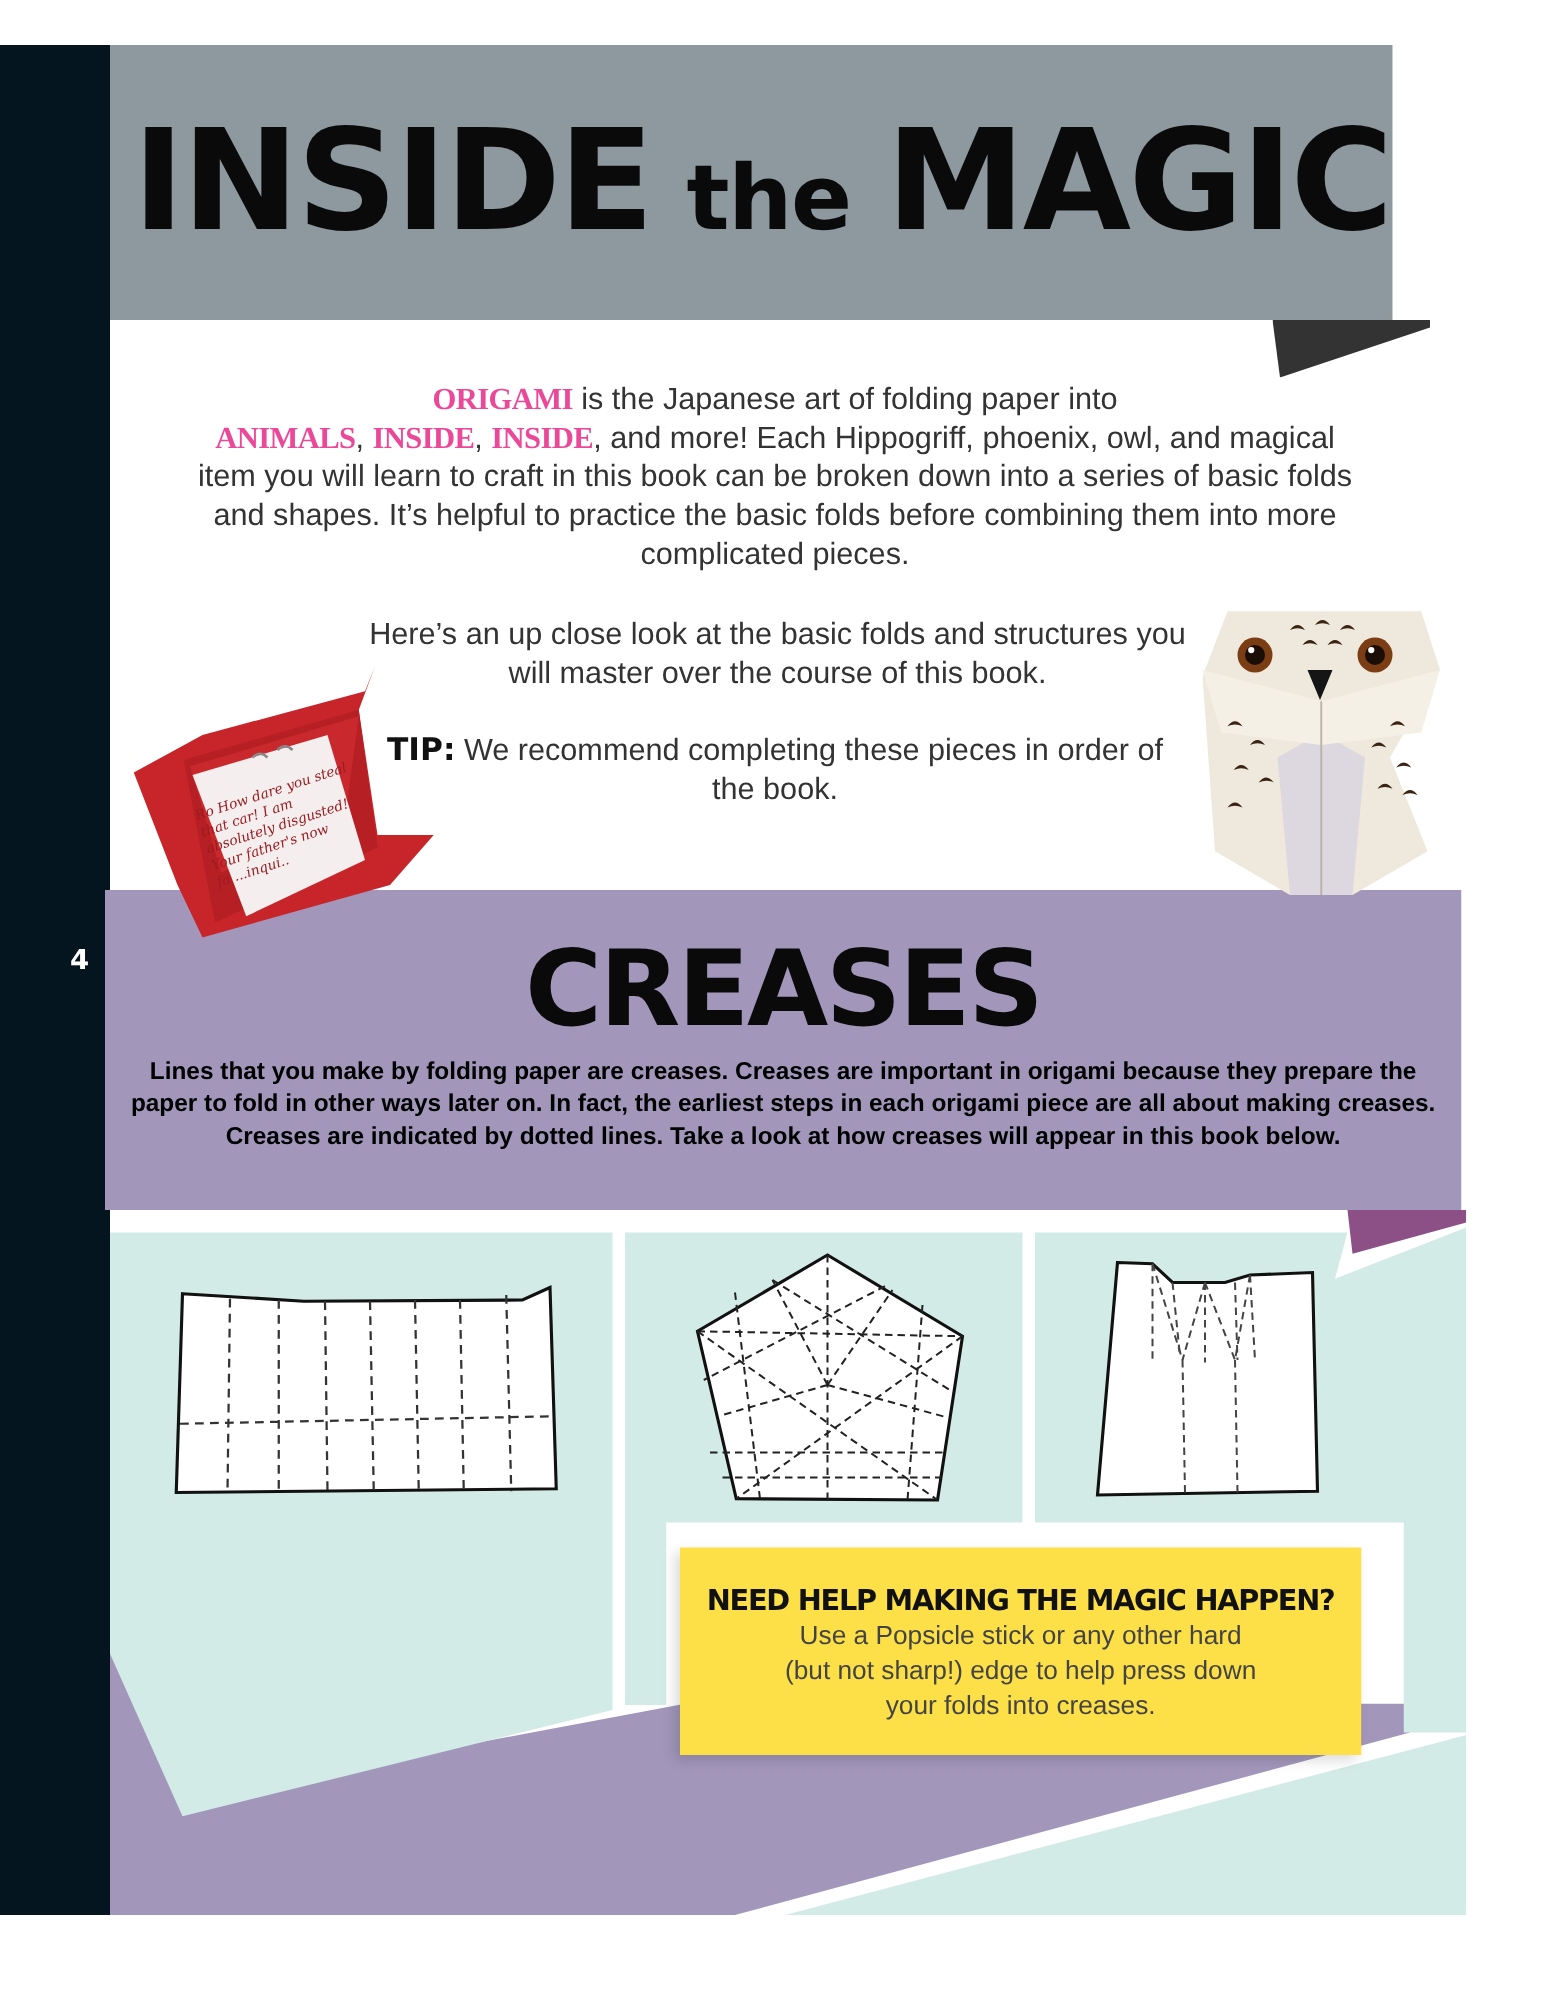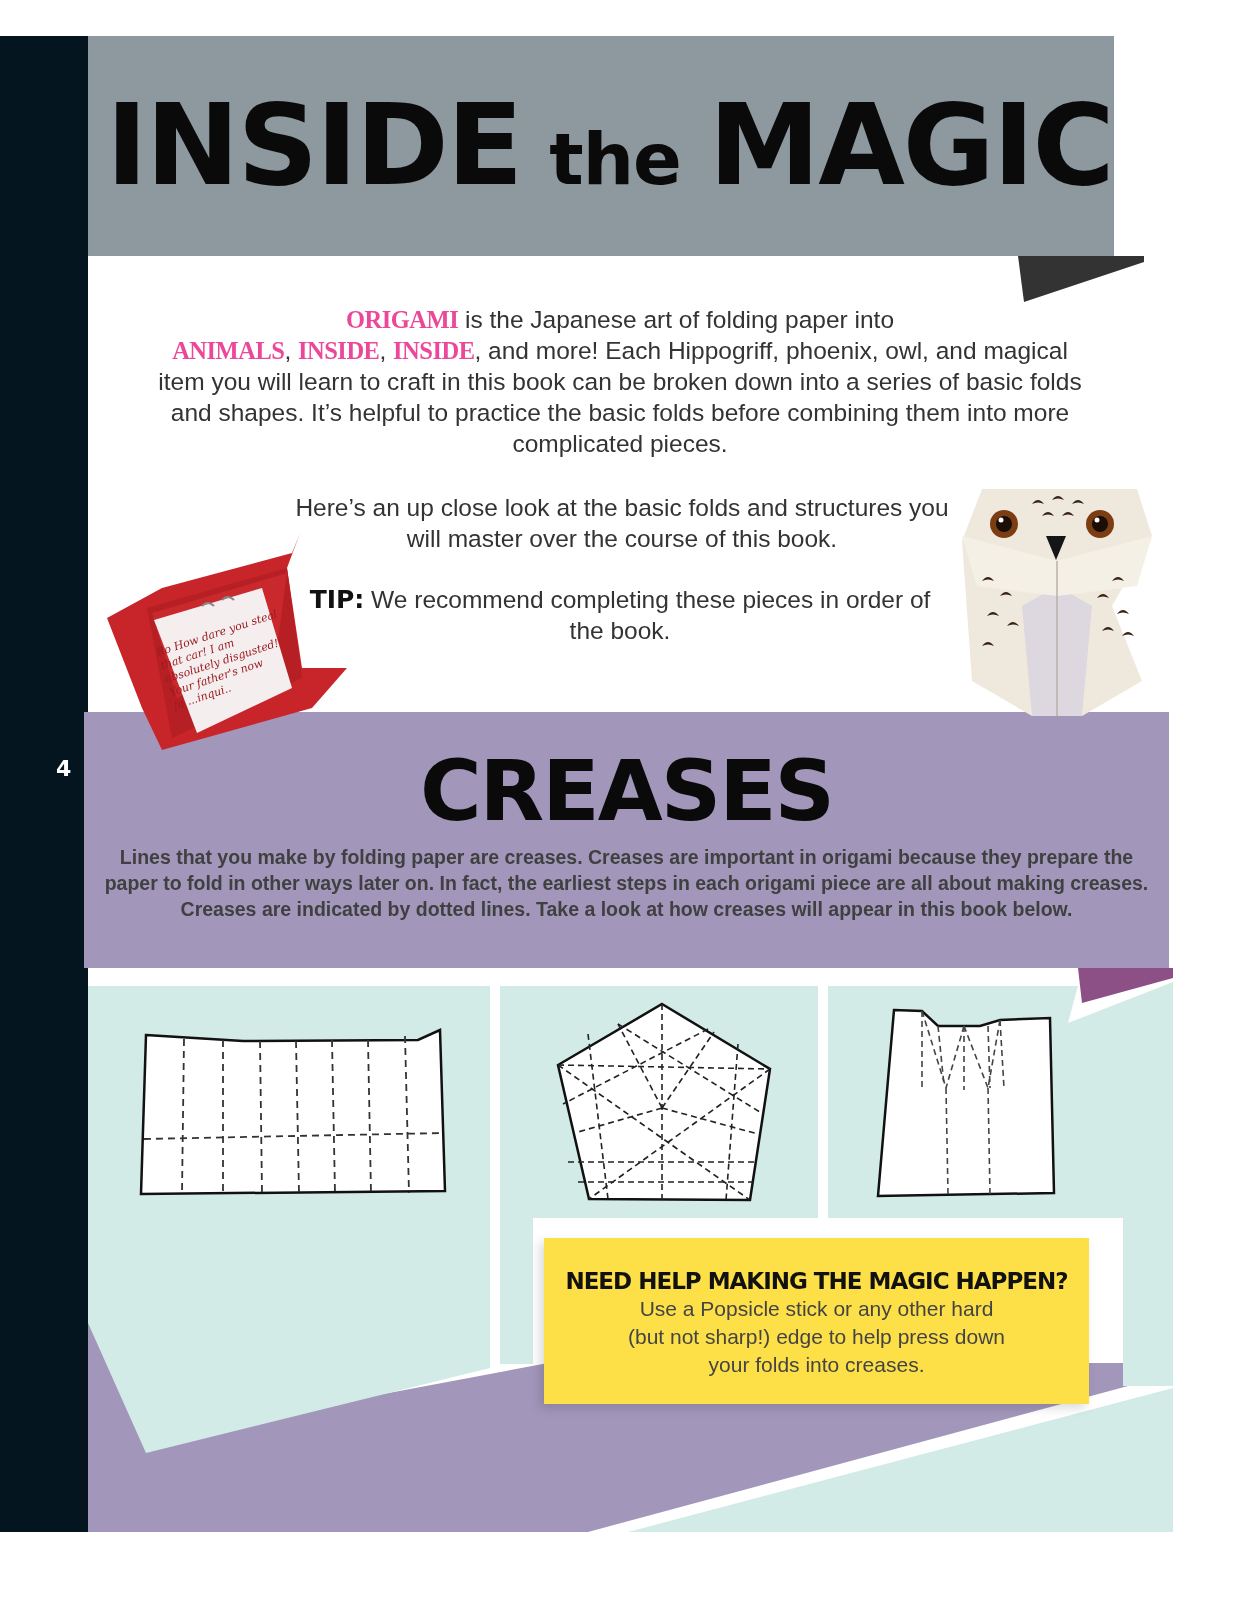--- a/index.html
+++ b/index.html
@@ -16,21 +16,21 @@
   .title-corner { position: absolute; left: 1018px; top: 256px; width: 126px; height: 46px; }
 
   .intro { position: absolute; left: 150px; top: 304px; width: 940px; text-align: center; font-size: 24.5px; line-height: 31px; color: #333; font-weight: 300; }
   .intro b { font-family: Liberation Serif, serif; font-weight: bold; color: #ec4899; letter-spacing: -0.5px; }
   .intro2 { position: absolute; left: 282px; top: 492px; width: 680px; text-align: center; font-size: 24.5px; line-height: 31px; color: #333; }
   .tip { position: absolute; left: 300px; top: 584px; width: 640px; text-align: center; font-size: 24.5px; line-height: 31px; color: #333; }
   .tip b { font-family: "DejaVu Sans", sans-serif; font-weight: bold; color: #111; font-size: 25px; }
 
   .creases-band { position: absolute; left: 84px; top: 712px; width: 1085px; height: 256px; background: #a297bb; }
   .creases-title { position: absolute; left: 0; width: 100%; top: 30px; text-align: center; font: bold 84px "DejaVu Sans", sans-serif; color: #0a0a0a; letter-spacing: -2px; }
-  .creases-text { position: absolute; left: 20px; width: 1045px; top: 132px; text-align: center; font: bold 19.5px/26px "Liberation Sans", sans-serif; color: #404040; }
+  .creases-text { position: absolute; left: 20px; width: 1045px; top: 132px; text-align: center; font: bold 19.5px/26px "Liberation Sans", sans-serif; color: #000000; }
 
   .bottom-art { position: absolute; left: 88px; top: 968px; width: 1085px; height: 564px; }
 
   .help-box { position: absolute; left: 544px; top: 1238px; width: 545px; height: 166px; background: #fde047; box-shadow: -4px 4px 10px rgba(0,0,0,0.15); text-align: center; }
   .help-title { margin-top: 30px; font: bold 23px "DejaVu Sans", sans-serif; color: #111; letter-spacing: -1px; }
   .help-text { margin-top: 2px; font-size: 21px; line-height: 26px; color: #444; }
 
   .photo { position: absolute; }
 </style>
 </head>

